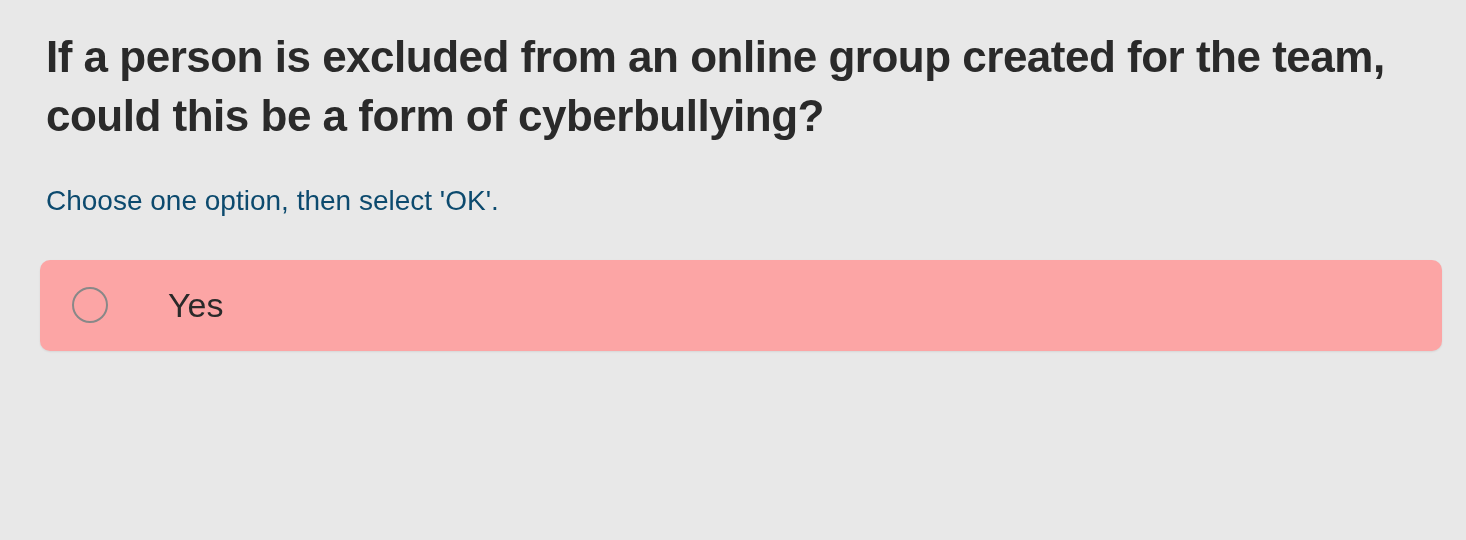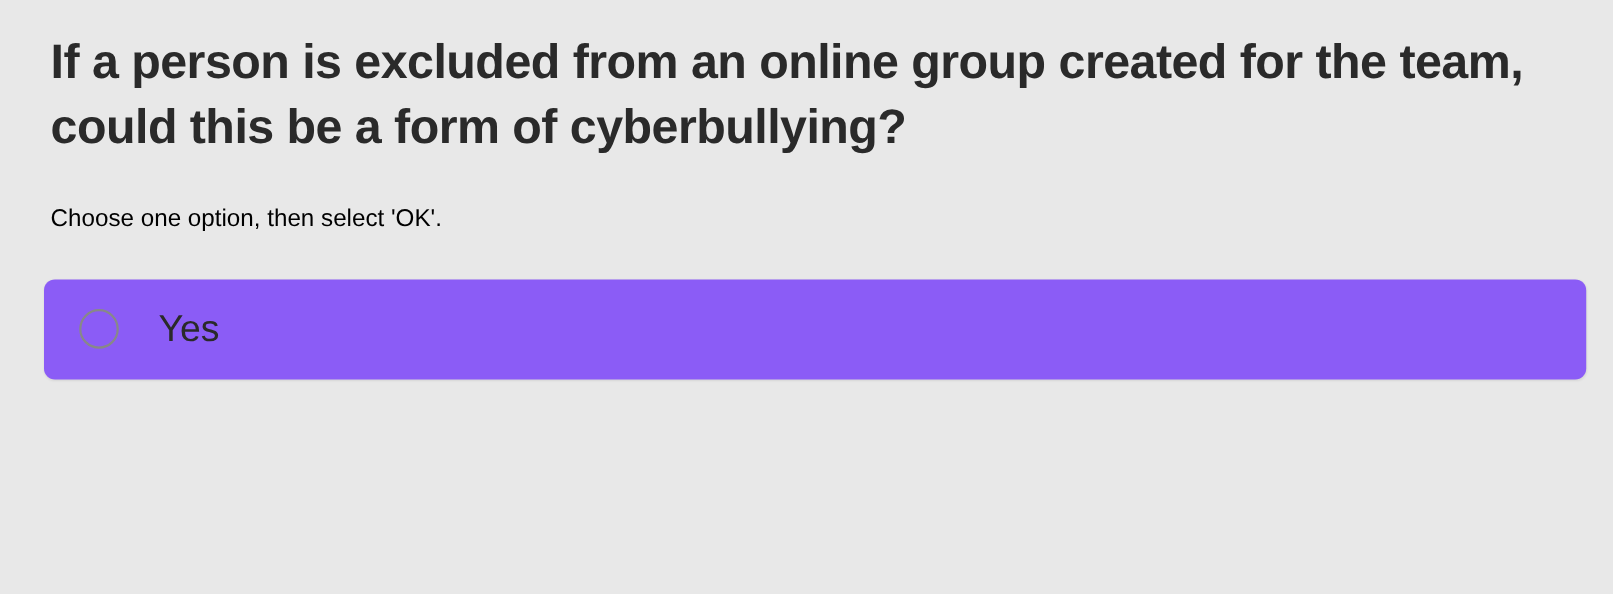--- a/index.html
+++ b/index.html
@@ -19,40 +19,41 @@
     }
     .question-text {
       font-size: 44px;
       font-weight: 700;
       color: #2a2a2a;
       line-height: 1.35;
       padding: 15px 10px 25px 10px;
       letter-spacing: -0.5px;
     }
     .instruction-text {
-      font-size: 22px;
+      font-size: 28px;
       font-weight: 400;
-      color: #000000;
+      color: #0c4a6e;
       padding: 10px 10px 35px 10px;
     }
     .options-wrapper {
       display: flex;
       flex-direction: column;
       gap: 22px;
       padding: 0 0 0 0;
     }
     .option-row {
       display: flex;
       align-items: center;
-      background: #8b5cf6;
+      background: #fca5a5;
       border-radius: 10px;
       padding: 22px 28px;
       cursor: pointer;
       box-shadow: 0 1px 2px rgba(0,0,0,0.08);
       min-height: 82px;
+      gap: 24px;
     }
     .radio-circle {
       width: 36px;
       height: 36px;
       border: 2.5px solid #888;
       border-radius: 50%;
       flex-shrink: 0;
       margin-right: 32px;
       background: transparent;
     }

